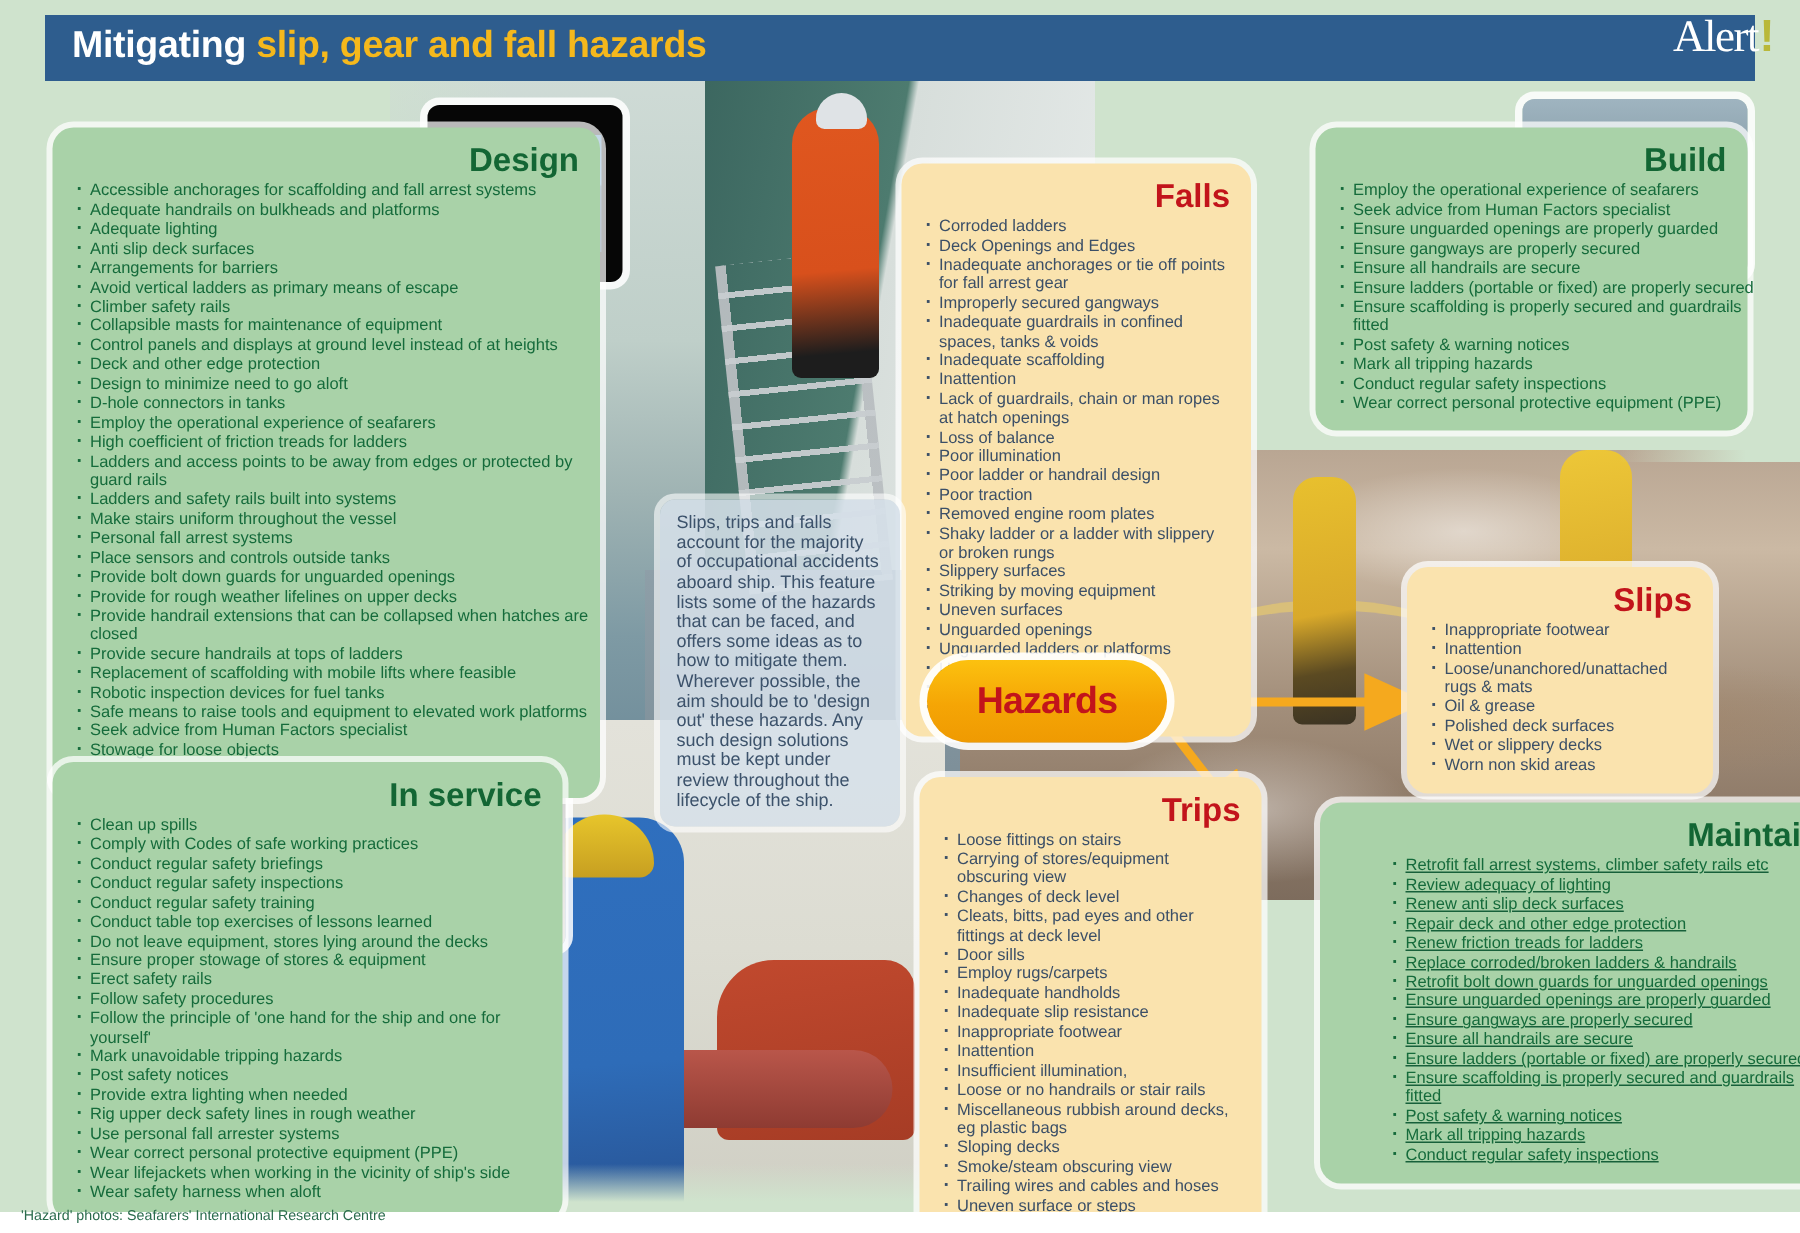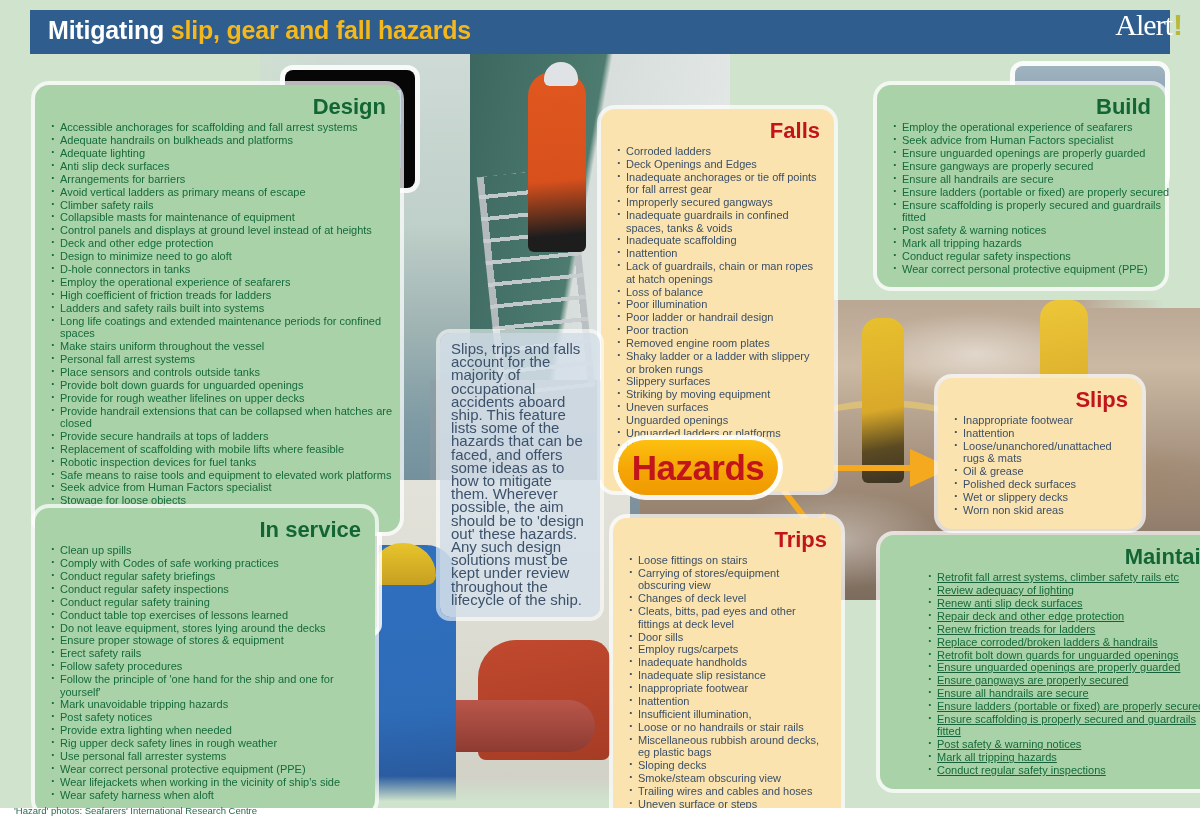--- a/index.html
+++ b/index.html
@@ -233,33 +233,33 @@
     background:#2e5d94; border-radius:10px 10px 3px 3px;
   }
 
   
   #intro {
     position:absolute; left:440px; top:333px; width:160px;
     background: rgba(214,224,233,.88);
     border-radius:10px;
     box-shadow: 0 0 0 4px rgba(255,255,255,.6);
     padding:9px 11px 11px 11px;
-    color:#3c526b; font-size:15px; line-height:13.2px;
+    color:#3c526b; font-size:12px; line-height:13.2px;
   }
 
   
   #hazards-pill {
     position:absolute; left:618px; top:440px; width:160px; height:55px;
     background: linear-gradient(180deg,#fcc10f 0%, #f5a505 55%, #ef9a02 100%);
     border-radius:28px;
     box-shadow: 0 0 0 5px rgba(255,255,255,.9);
     display:flex; align-items:center; justify-content:center;
   }
   #hazards-pill span {
-    font-size:35px; font-weight:bold; color:#c2141b; letter-spacing:-.5px;
+    font-size:25px; font-weight:bold; color:#c2141b; letter-spacing:-.5px;
   }
   #arrows { position:absolute; left:0; top:0; width:1200px; height:822px; pointer-events:none; }
 
   
   #footer {
     position:absolute; left:14px; bottom:6px;
     font-size:9.5px; color:#2a6b4d;
   }
   #bottom-strip {
     position:absolute; left:0; bottom:0; width:1200px; height:14px;
@@ -341,22 +341,22 @@
         <li>Arrangements for barriers</li>
         <li>Avoid vertical ladders as primary means of escape</li>
         <li>Climber safety rails</li>
         <li>Collapsible masts for maintenance of equipment</li>
         <li>Control panels and displays at ground level instead of at heights</li>
         <li>Deck and other edge protection</li>
         <li>Design to minimize need to go aloft</li>
         <li>D-hole connectors in tanks</li>
         <li>Employ the operational experience of seafarers</li>
         <li>High coefficient of friction treads for ladders</li>
+        <li>Ladders and access points to be away from edges or protected by guard rails</li>
         <li>Ladders and safety rails built into systems</li>
-        <li>Long life coatings and extended maintenance periods for confined spaces</li>
         <li>Make stairs uniform throughout the vessel</li>
         <li>Personal fall arrest systems</li>
         <li>Place sensors and controls outside tanks</li>
         <li>Provide bolt down guards for unguarded openings</li>
         <li>Provide for rough weather lifelines on upper decks</li>
         <li>Provide handrail extensions that can be collapsed when hatches are closed</li>
         <li>Provide secure handrails at tops of ladders</li>
         <li>Replacement of scaffolding with mobile lifts where feasible</li>
         <li>Robotic inspection devices for fuel tanks</li>
         <li>Safe means to raise tools and equipment to elevated work platforms</li>

